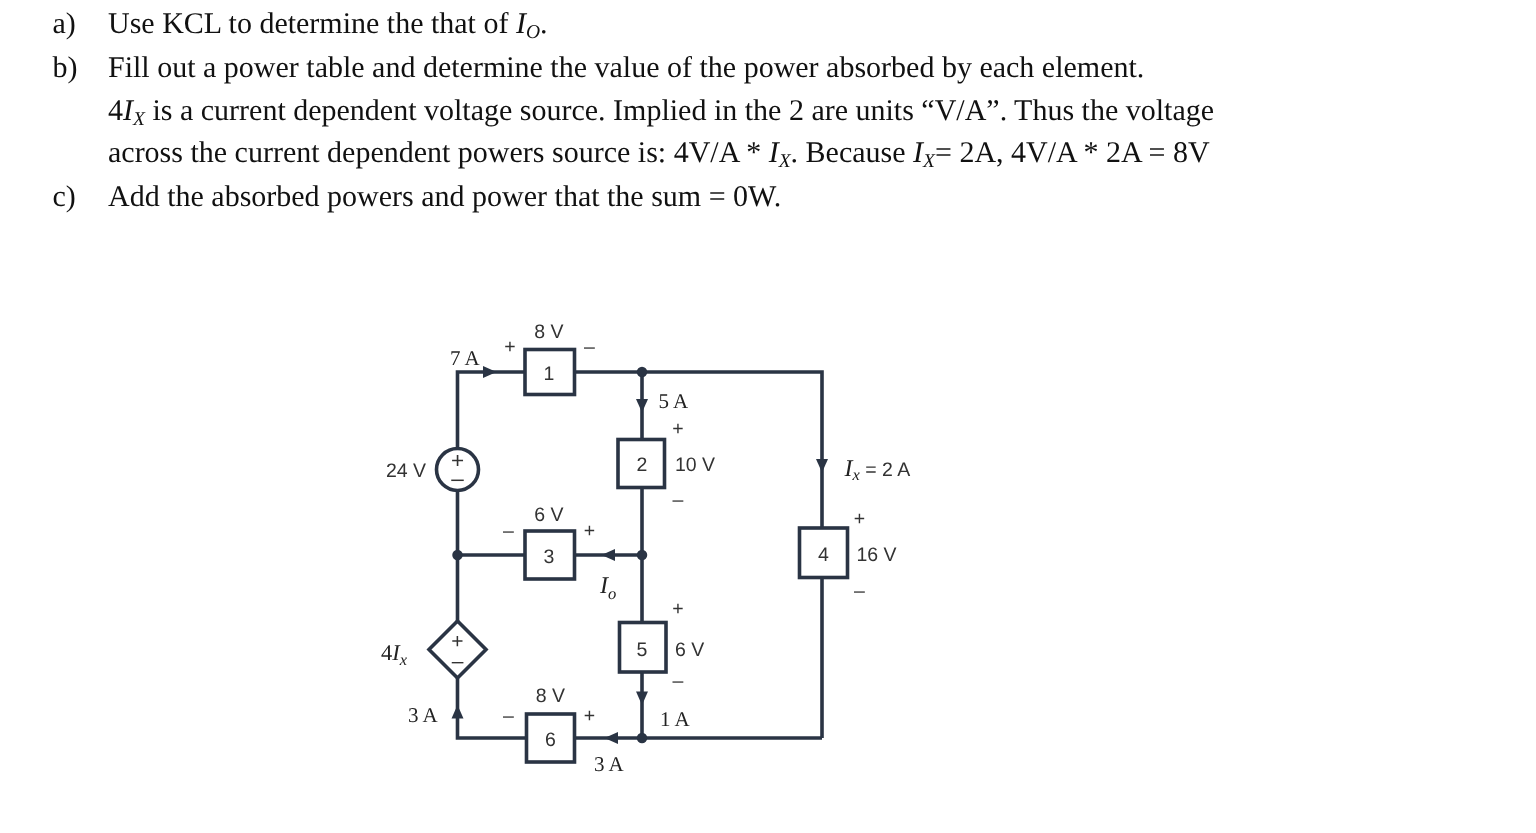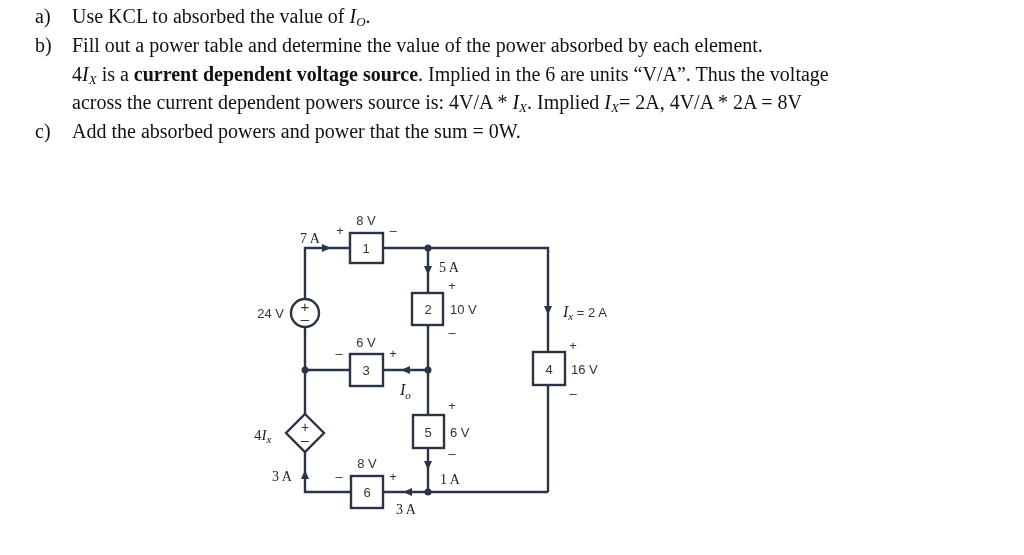--- a/index.html
+++ b/index.html
@@ -2,46 +2,46 @@
 <html><head>
 <meta charset="utf-8">
 <style>
   html, body { margin:0; padding:0; background:#ffffff; }
   body { width:1024px; height:555px; position:relative; overflow:hidden; font-family:"Liberation Serif", serif; color:#111; }
   .q { position:absolute; left:0; font-size:20px; line-height:20px; white-space:nowrap; }
   .q .lbl { position:absolute; left:35px; }
   .q .txt { position:absolute; left:72px; }
   .it { font-style:italic; }
   .sub { font-size:13px; font-style:italic; position:relative; top:3px; }
-  .b { font-weight:bold; }
+  .b { font-weight:normal; }
   svg#circuit { position:absolute; left:0; top:0; }
   .wire { stroke:#2a3444; stroke-width:2.4; fill:none; }
   .box { stroke:#2a3444; stroke-width:2.4; fill:#fff; }
   .sans { font-family:"Liberation Sans", sans-serif; fill:#333; }
   .serif { font-family:"Liberation Serif", serif; fill:#222; }
 </style>
 </head>
 <body>
 
 <div class="q" style="top:6px;">
   <span class="lbl">a)</span>
-  <span class="txt"><span>Use KCL to absorbed the value of </span><span class="it">I</span><span class="sub">O</span><span>.</span></span>
+  <span class="txt"><span>Use KCL to determine the that of </span><span class="it">I</span><span class="sub">O</span><span>.</span></span>
 </div>
 
 <div class="q" style="top:35px;">
   <span class="lbl">b)</span>
   <span class="txt">Fill out a power table and determine the value of the power absorbed by each element.</span>
 </div>
 
 <div class="q" style="top:64px;">
-  <span class="txt"><span>4</span><span class="it">I</span><span class="sub">X</span><span> is a </span><span class="b">current dependent voltage source</span><span>.  Implied in the 6 are units “V/A”.  Thus the voltage</span></span>
+  <span class="txt"><span>4</span><span class="it">I</span><span class="sub">X</span><span> is a </span><span class="b">current dependent voltage source</span><span>.  Implied in the 2 are units “V/A”.  Thus the voltage</span></span>
 </div>
 
 <div class="q" style="top:92px;">
-  <span class="txt"><span>across the current dependent powers source is: 4V/A * </span><span class="it">I</span><span class="sub">X</span><span>.  Implied </span><span class="it">I</span><span class="sub">X</span><span>= 2A, 4V/A * 2A = 8V</span></span>
+  <span class="txt"><span>across the current dependent powers source is: 4V/A * </span><span class="it">I</span><span class="sub">X</span><span>.  Because </span><span class="it">I</span><span class="sub">X</span><span>= 2A, 4V/A * 2A = 8V</span></span>
 </div>
 
 <div class="q" style="top:121px;">
   <span class="lbl">c)</span>
   <span class="txt">Add the absorbed powers and power that the sum = 0W.</span>
 </div>
 
 <svg id="circuit" width="1024" height="555">
 
   <g>

